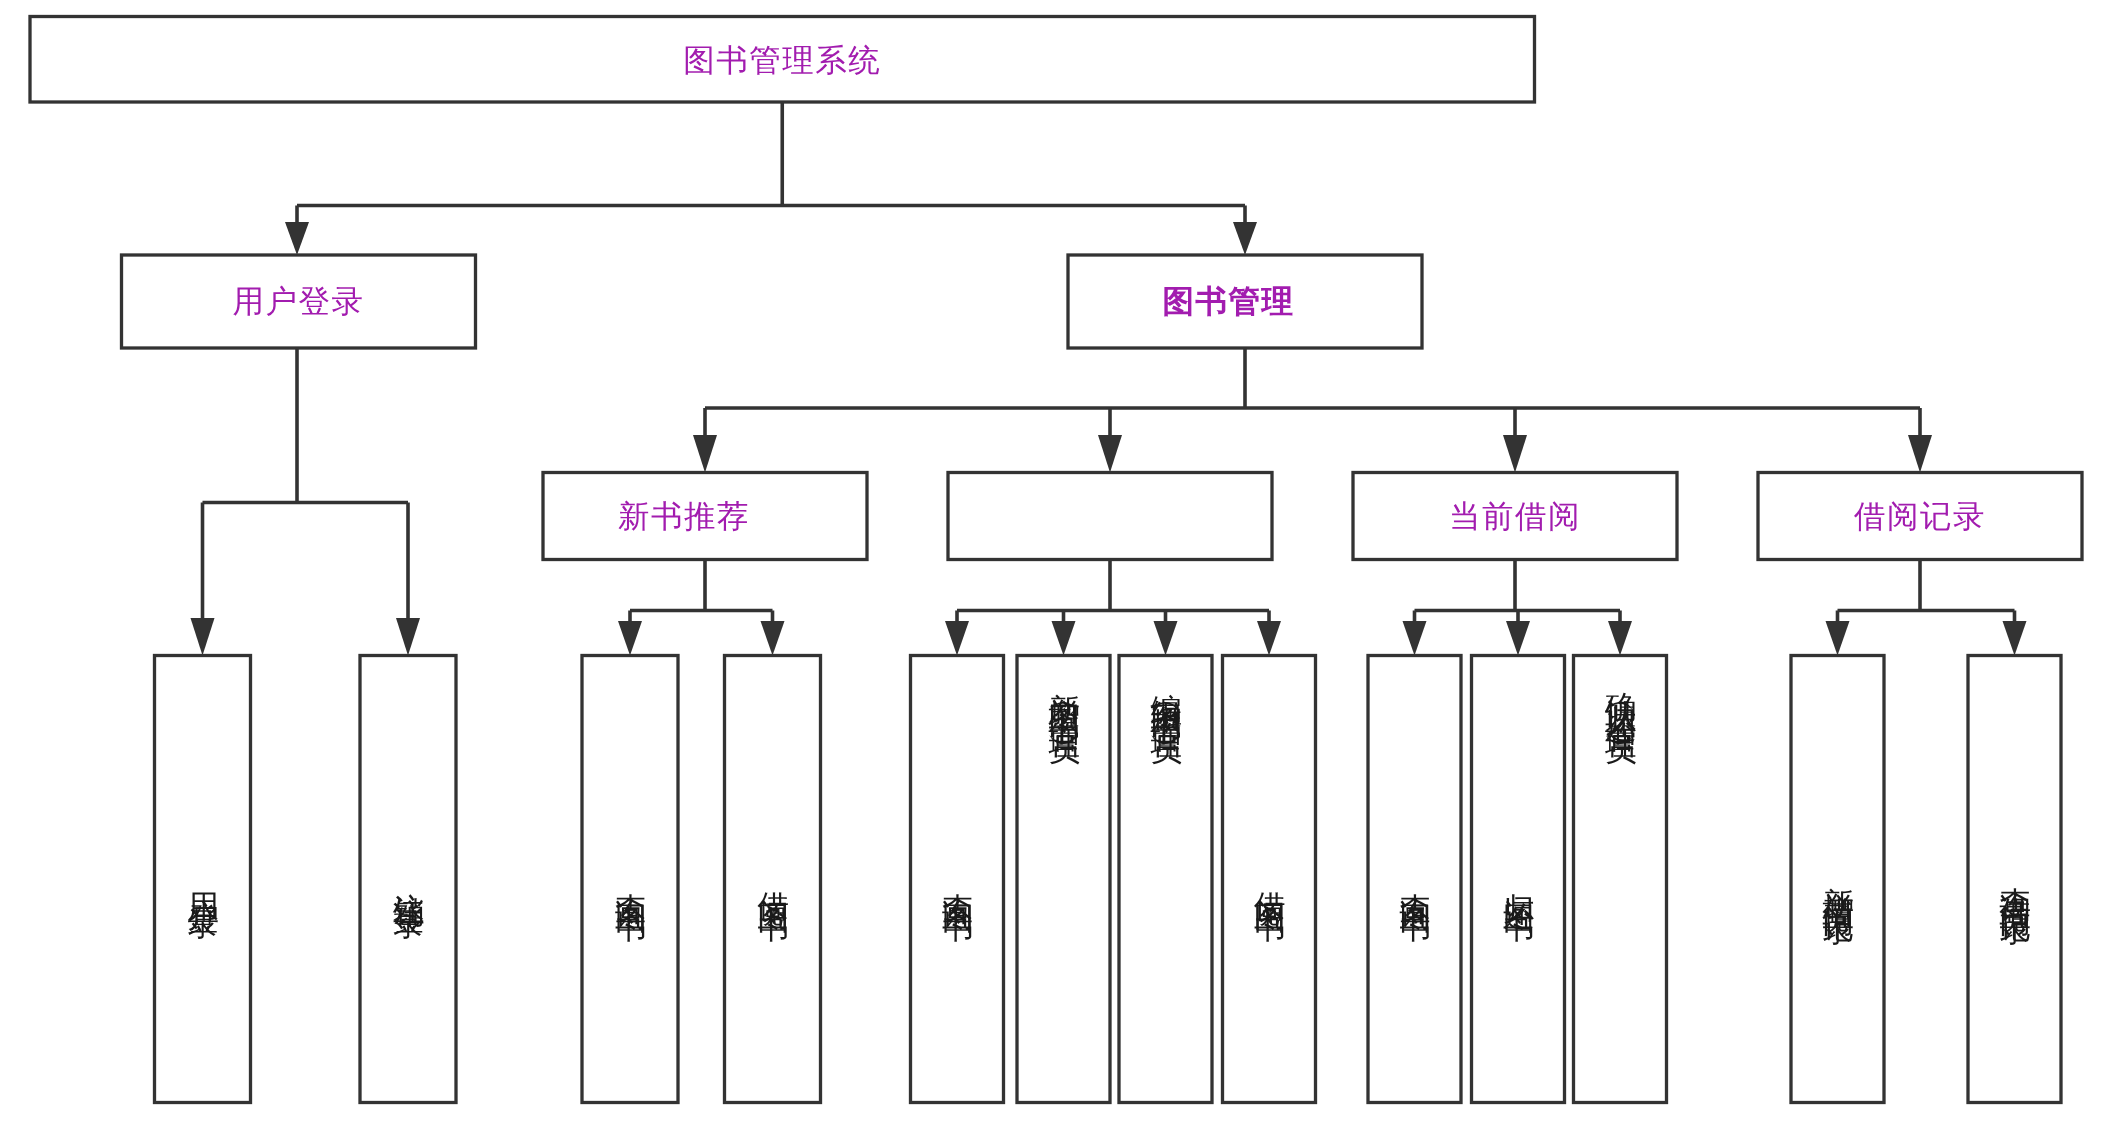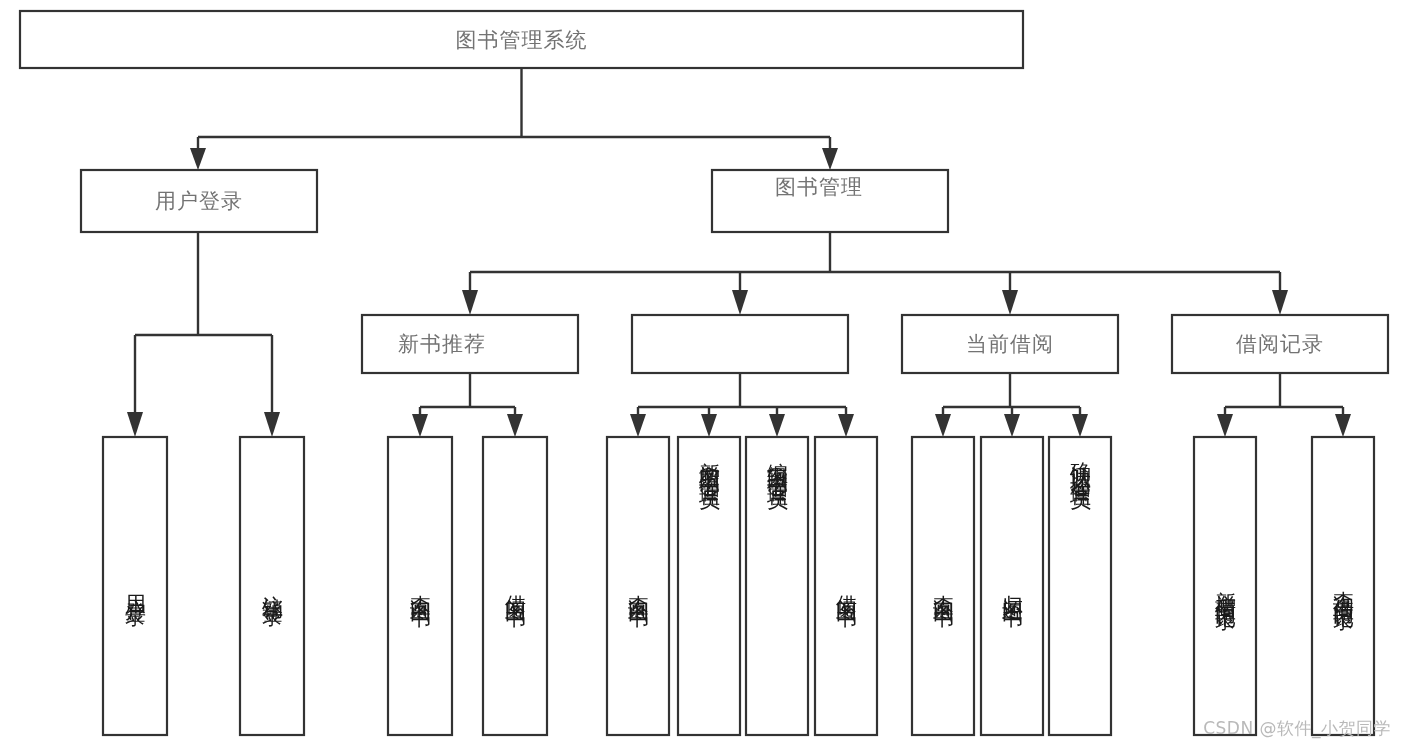--- a/index.html
+++ b/index.html
@@ -61,21 +61,21 @@
     position: absolute;
     display: flex;
     align-items: center;
     justify-content: center;
     pointer-events: none;
   }
   .hlabel-text {
     font-family: "DejaVu Sans", "Liberation Sans", sans-serif;
     font-size: 21px;
     letter-spacing: 1px;
-    color: #737373;
+    color: #a21caf;
     white-space: nowrap;
   }
   .watermark {
     position: absolute;
     right: 14px;
     bottom: 7px;
     font-family: "DejaVu Sans", "Liberation Sans", sans-serif;
     font-size: 17px;
     color: #b9b9b9;
     letter-spacing: 0.5px;
@@ -196,25 +196,25 @@
   </svg>
 
   <div class="hlabel-wrap" style="left:20px; top:11px; width:1003px; height:57px;">
     <span class="hlabel-text">图书管理系统</span>
   </div>
 
   <div class="hlabel-wrap" style="left:81px; top:170px; width:236px; height:62px;">
     <span class="hlabel-text">用户登录</span>
   </div>
 
-  <div class="hlabel-wrap" style="left:712px; top:156px; width:214px; height:62px;">
+  <div class="hlabel-wrap" style="left:712px; top:170px; width:214px; height:62px;font-weight:bold;">
     <span class="hlabel-text">图书管理</span>
   </div>
 
-  <div class="hlabel-wrap" style="left:348px; top:315px; width:188px; height:58px;">
+  <div class="hlabel-wrap" style="left:362px; top:315px; width:188px; height:58px;">
     <span class="hlabel-text">新书推荐</span>
   </div>
 
 
   <div class="hlabel-wrap" style="left:1172px; top:315px; width:216px; height:58px;">
     <span class="hlabel-text">借阅记录</span>
   </div>
 
   <div class="hlabel-wrap" style="left:902px; top:315px; width:216px; height:58px;">
     <span class="hlabel-text">当前借阅</span>
@@ -265,15 +265,14 @@
   </div>
 
   <div class="vlabel-wrap" style="left:1194px; top:437px; width:62px; height:298px;">
     <span class="vlabel-text">新增借阅记录</span>
   </div>
 
   <div class="vlabel-wrap" style="left:1312px; top:437px; width:62px; height:298px;">
     <span class="vlabel-text">查询借阅记录</span>
   </div>
 
-  <div class="watermark">CSDN @软件_小贺同学</div>
 
 </div>
 
 </body></html>

